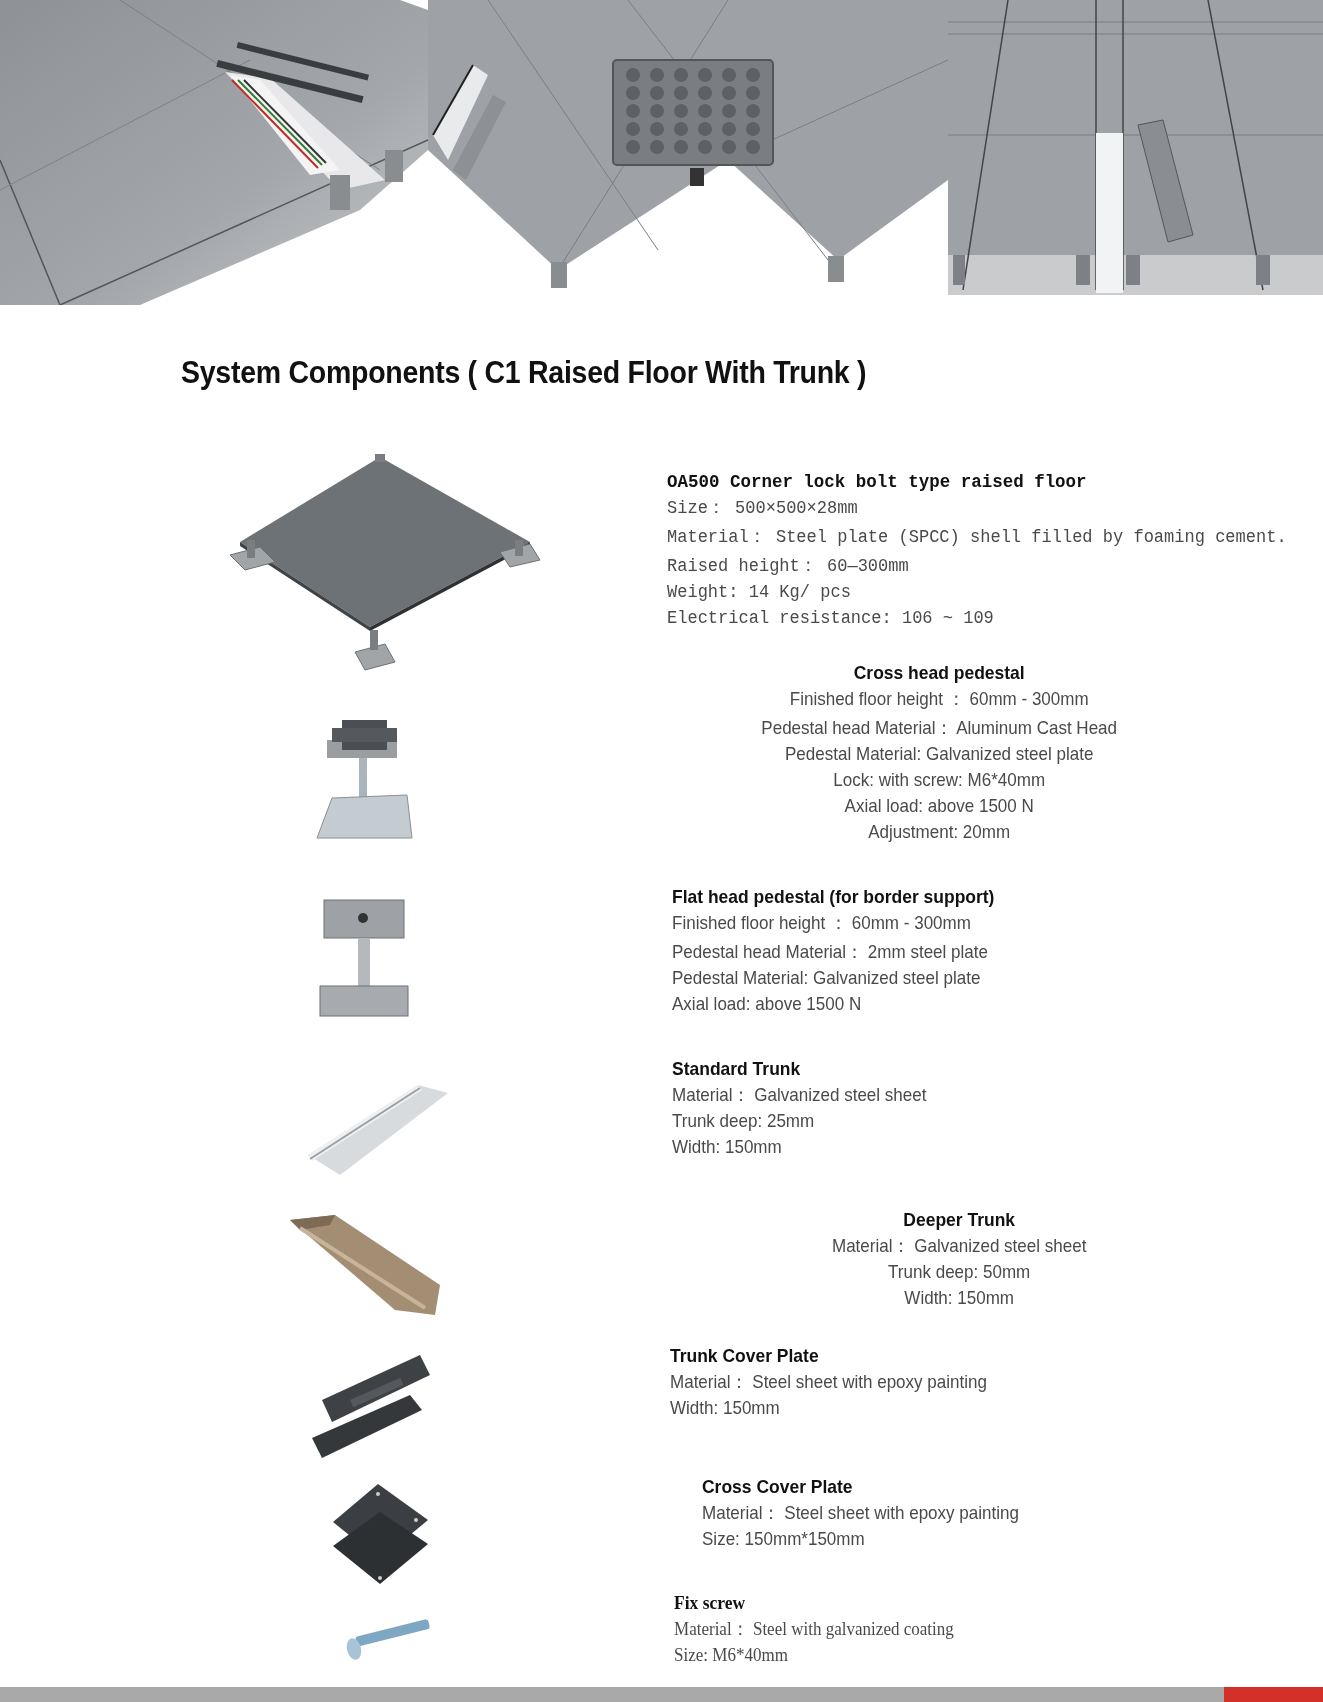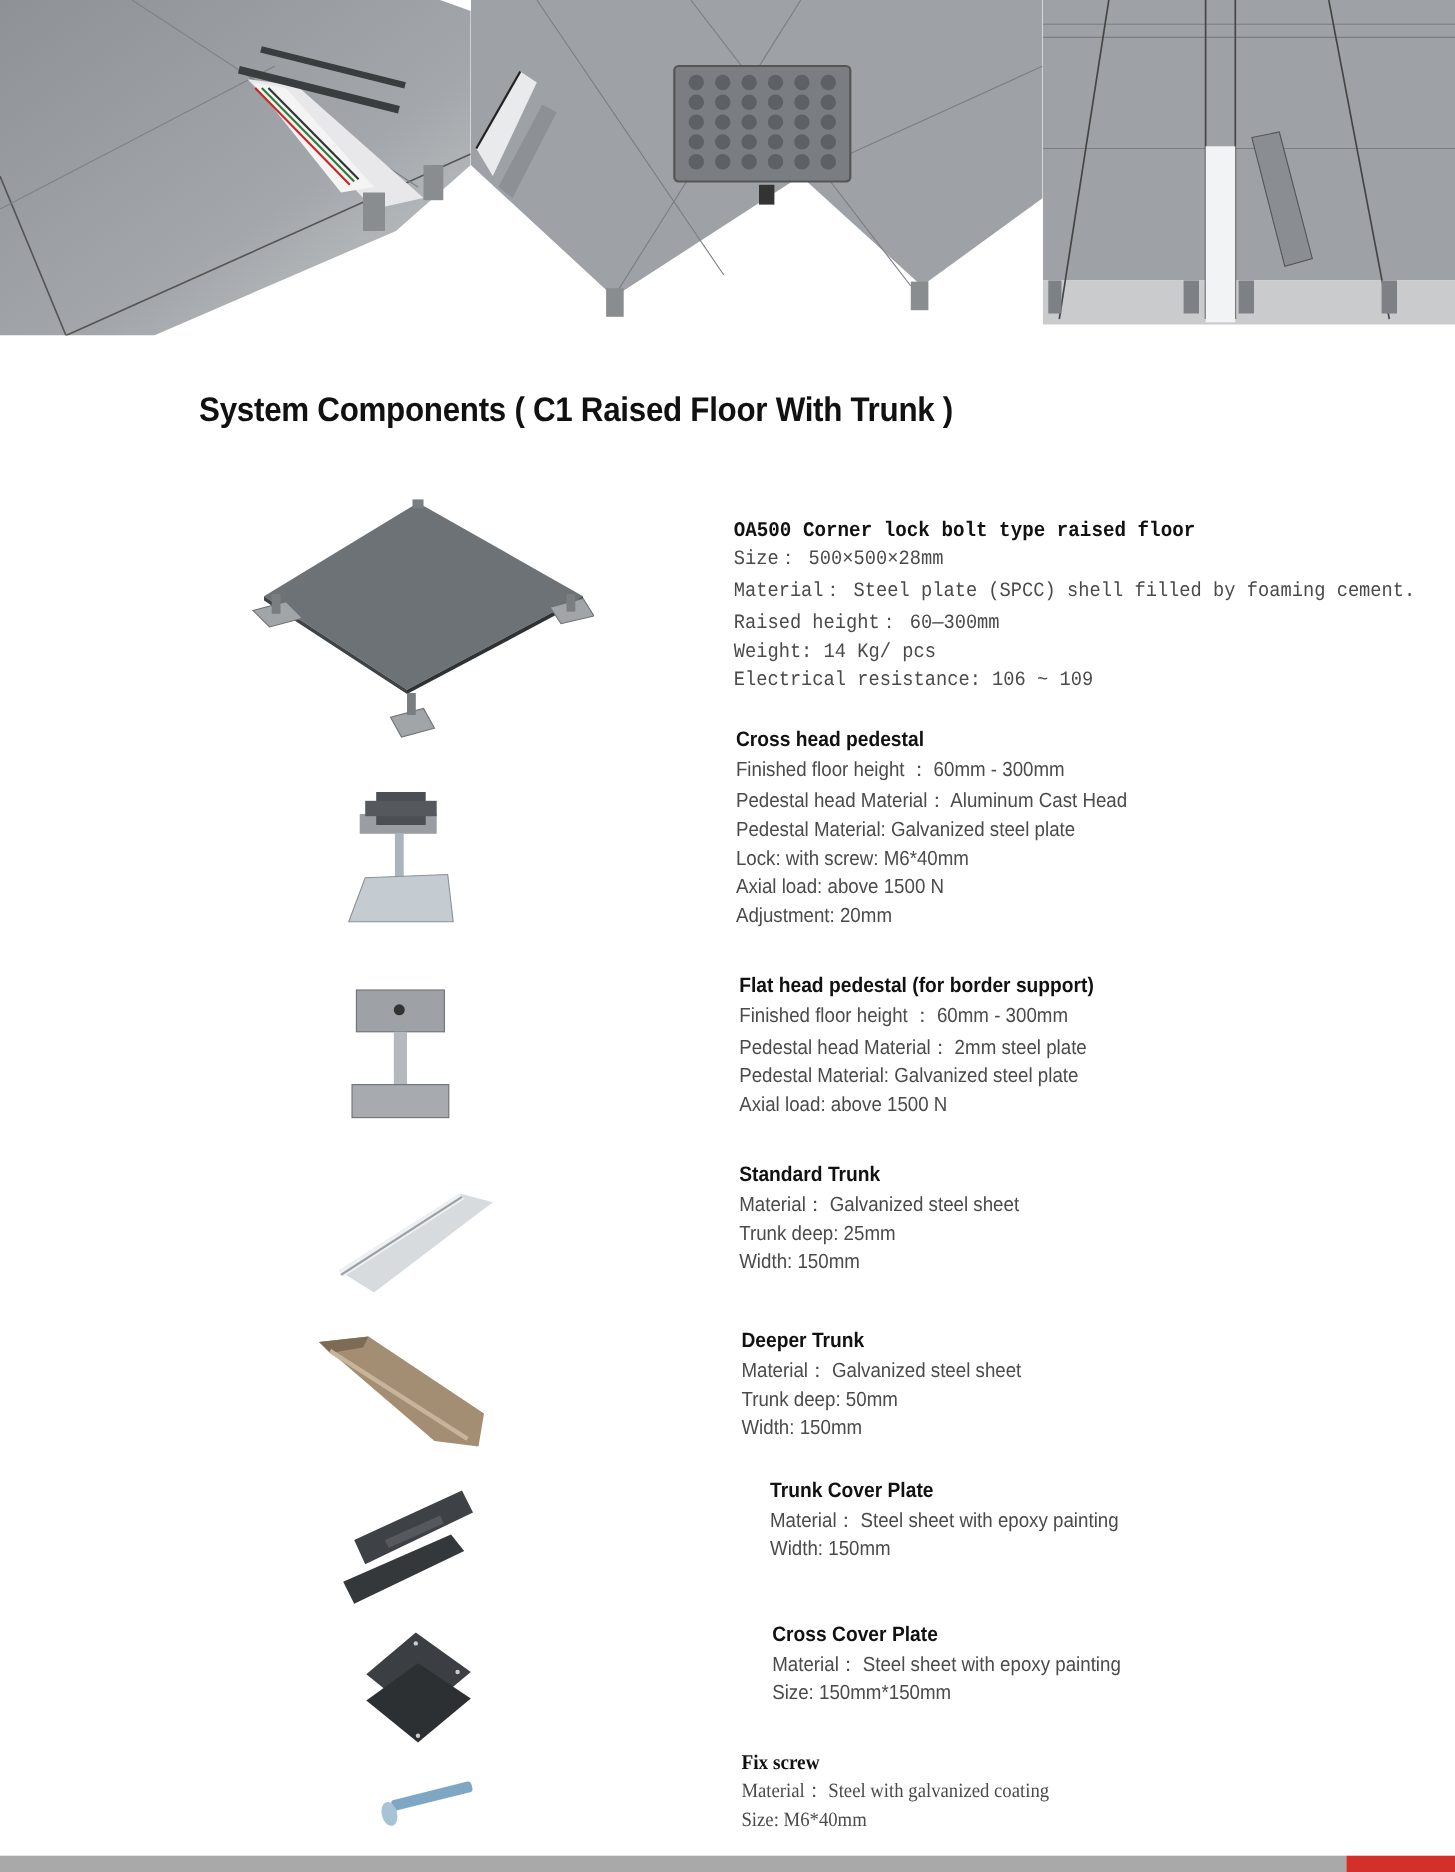--- a/index.html
+++ b/index.html
@@ -187,21 +187,21 @@
 
 <div class="spec" style="left:667px;top:469px;font-family:Liberation Mono, monospace;">
   <div class="name">OA500 Corner lock bolt type raised floor</div>
   <div class="line">Size： 500×500×28mm</div>
   <div class="line" style="margin-top:3px;">Material： Steel plate (SPCC) shell filled by foaming cement.</div>
   <div class="line" style="margin-top:3px;">Raised height：   60—300mm</div>
   <div class="line">Weight: 14 Kg/ pcs</div>
   <div class="line">Electrical resistance: 106 ~ 109</div>
 </div>
 
-<div class="spec" style="left:669px;top:659px;">
+<div class="spec" style="left:654px;top:659px;text-align:center;">
   <div class="name">Cross head pedestal</div>
   <div class="line">Finished floor height ： 60mm - 300mm</div>
   <div class="line" style="margin-top:3px;">Pedestal head Material： Aluminum Cast Head</div>
   <div class="line">Pedestal Material:  Galvanized steel plate</div>
   <div class="line">Lock: with screw: M6*40mm</div>
   <div class="line">Axial load: above  1500 N</div>
   <div class="line">Adjustment: 20mm</div>
 </div>
 
 <div class="spec" style="left:672px;top:883px;">
@@ -212,28 +212,28 @@
   <div class="line">Axial load: above  1500 N</div>
 </div>
 
 <div class="spec" style="left:672px;top:1055px;">
   <div class="name">Standard Trunk</div>
   <div class="line">Material： Galvanized steel sheet</div>
   <div class="line">Trunk deep:  25mm</div>
   <div class="line">Width:  150mm</div>
 </div>
 
-<div class="spec" style="left:674px;top:1206px;">
+<div class="spec" style="left:674px;top:1206px;text-align:center;">
   <div class="name">Deeper Trunk</div>
   <div class="line">Material： Galvanized steel sheet</div>
   <div class="line">Trunk deep:  50mm</div>
   <div class="line">Width:  150mm</div>
 </div>
 
-<div class="spec" style="left:700px;top:1342px;">
+<div class="spec" style="left:670px;top:1342px;">
   <div class="name">Trunk Cover Plate</div>
   <div class="line">Material： Steel sheet with epoxy painting</div>
   <div class="line">Width:  150mm</div>
 </div>
 
 <div class="spec" style="left:674px;top:1473px;margin-left:28px;">
   <div class="name">Cross Cover Plate</div>
   <div class="line">Material： Steel sheet with epoxy painting</div>
   <div class="line">Size:  150mm*150mm</div>
 </div>

